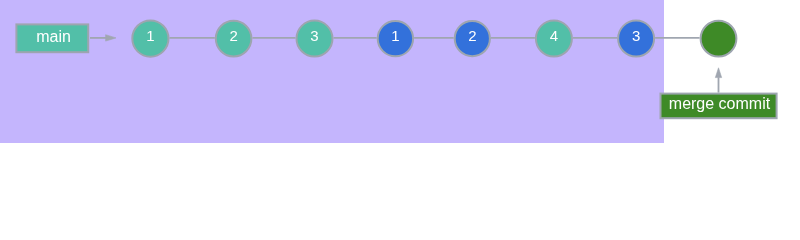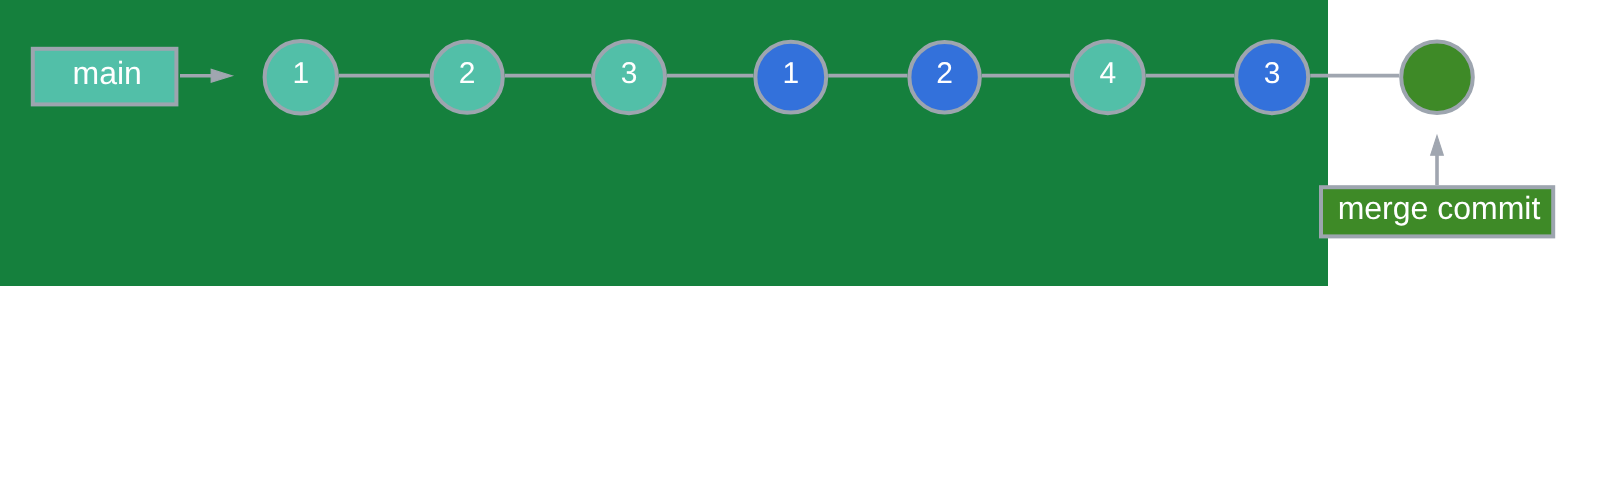--- a/index.html
+++ b/index.html
@@ -10,21 +10,21 @@
     height: 143px;
     background: #ffffff;
     overflow: hidden;
     font-family: "Liberation Sans", sans-serif;
     -webkit-font-smoothing: antialiased;
   }
   #canvas {
     position: relative;
     width: 664px;
     height: 143px;
-    background: #15803d;
+    background: #c4b5fd;
     text-align: center;
   }
   svg.diagram {
     transform: translateZ(0);
     position: absolute;
     left: 0;
     top: 0;
     width: 800px;
     height: 143px;
   }

